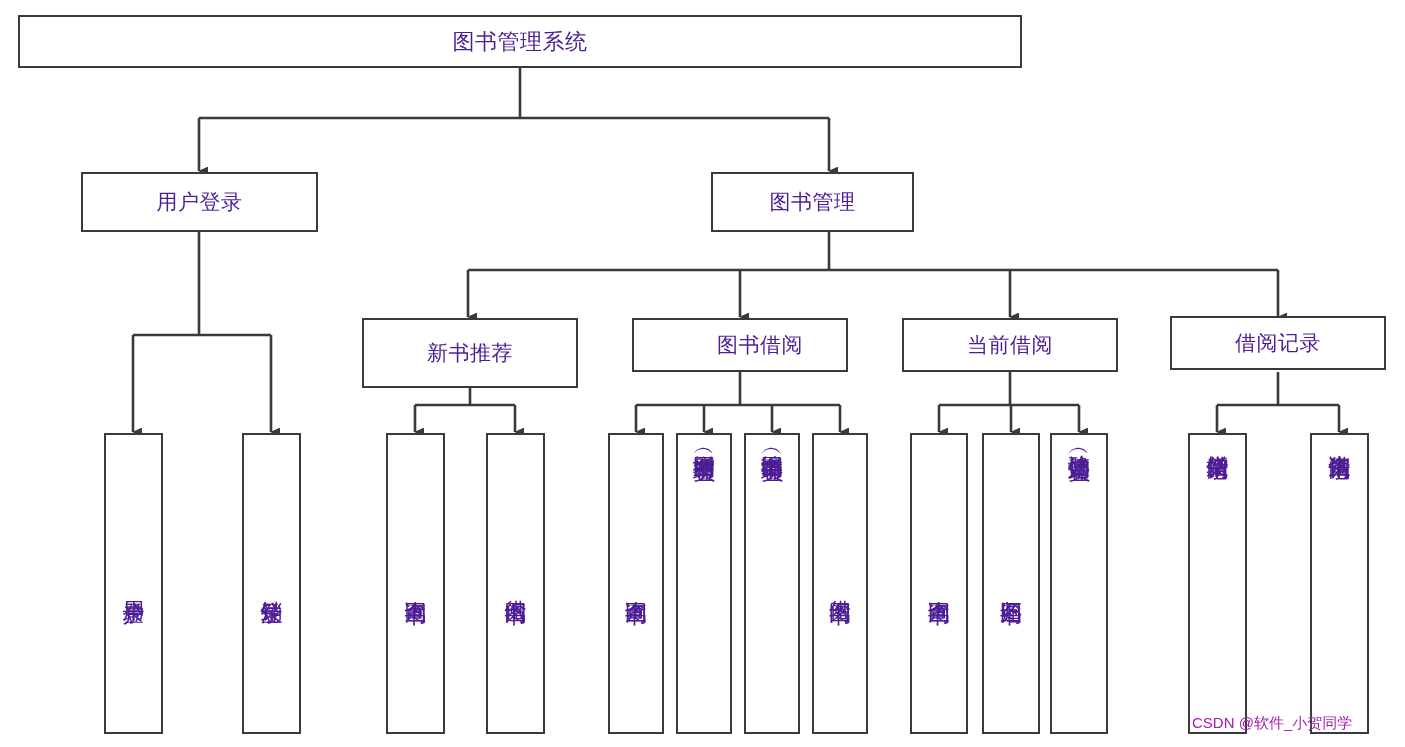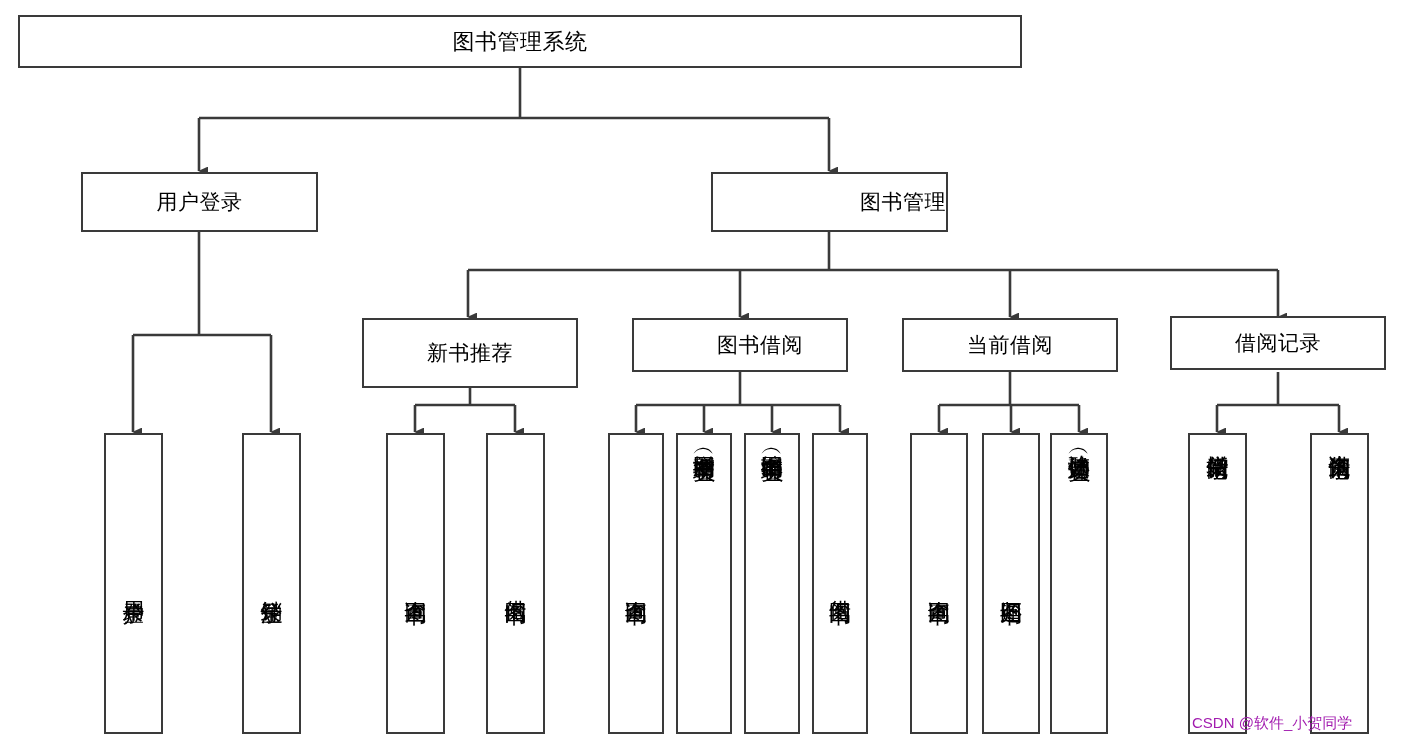--- a/index.html
+++ b/index.html
@@ -28,21 +28,21 @@
     position: absolute;
     box-sizing: border-box;
     background: #ffffff;
     border: 2px solid #3a3a3a;
     display: flex;
     align-items: center;
     justify-content: center;
     overflow: hidden;
   }
   .node-label {
-    color: #000000;
+    color: #4c1d95;
     line-height: 1.06;
     text-align: center;
     white-space: nowrap;
   }
   .node-box.horizontal .node-label {
     font-size: 21px;
     letter-spacing: 0.5px;
   }
   .node-box.root .node-label {
     font-size: 22px;
@@ -118,21 +118,21 @@
       </g>
   </svg>
 
   <div id="nodes-layer">
       <div class="node-box horizontal root" style="left: 18px; top: 15px; width: 1004px; height: 53px;">
         <span class="node-label">图书管理系统</span>
       </div>
       <div class="node-box horizontal" style="left: 81px; top: 172px; width: 237px; height: 60px;">
         <span class="node-label">用户登录</span>
       </div>
-      <div class="node-box horizontal" style="left: 711px; top: 172px; width: 237px; height: 60px; justify-content: flex-end;">
+      <div class="node-box horizontal" style="left: 711px; top: 172px; width: 203px; height: 60px;">
         <span class="node-label">图书管理</span>
       </div>
       <div class="node-box horizontal" style="left: 362px; top: 318px; width: 216px; height: 70px;">
         <span class="node-label">新书推荐</span>
       </div>
       <div class="node-box horizontal" style="left: 632px; top: 318px; width: 216px; height: 54px; padding-left: 40px;">
         <span class="node-label">图书借阅</span>
       </div>
       <div class="node-box horizontal" style="left: 902px; top: 318px; width: 216px; height: 54px;">
         <span class="node-label">当前借阅</span>

